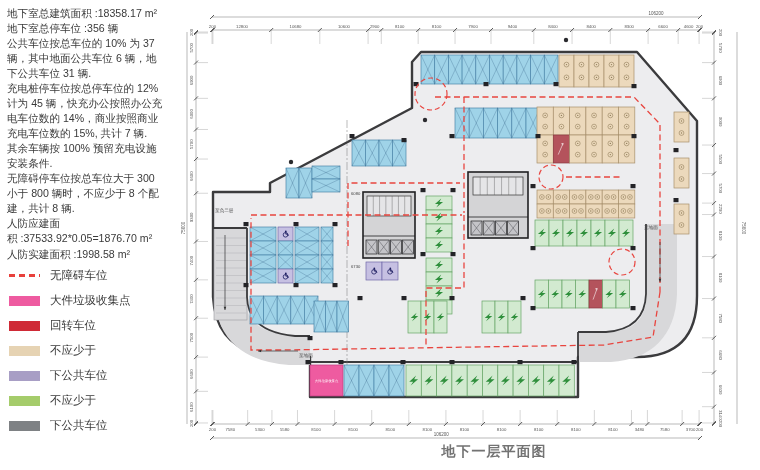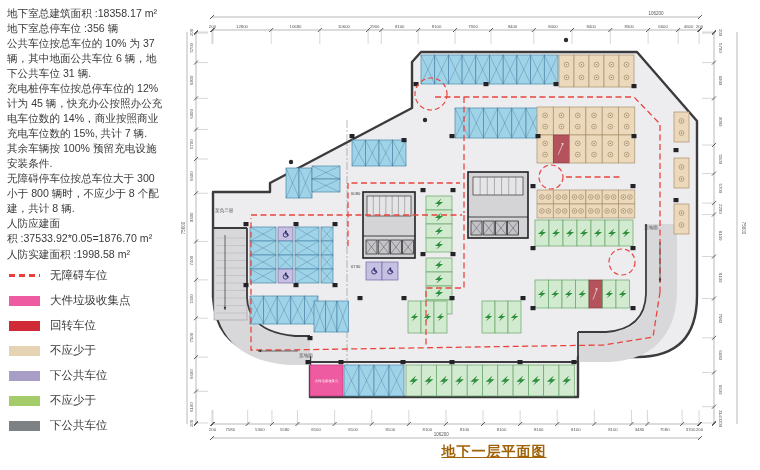--- a/index.html
+++ b/index.html
@@ -5,21 +5,21 @@
   html,body{margin:0;padding:0;background:#ffffff;font-family:"Liberation Sans",sans-serif;}
   #stage{position:relative;width:760px;height:470px;background:#ffffff;overflow:hidden;}
   #info-panel{position:absolute;left:7px;top:6px;width:186px;font-size:10.6px;line-height:1.42;
     color:#3a3a3a;white-space:pre-line;letter-spacing:0;}
   #legend{position:absolute;left:9px;top:263px;}
   .legend-row{display:flex;align-items:center;height:25px;}
   .legend-swatch{width:31px;height:10px;margin-right:10px;flex:0 0 auto;}
   .legend-dash{width:31px;height:3px;margin-right:10px;flex:0 0 auto;}
   .legend-label{font-size:11.5px;color:#3a3a3a;}
   #plan-title{position:absolute;left:404px;top:443px;width:180px;text-align:center;
-    font-size:14px;font-weight:bold;color:#a16207;letter-spacing:1px;text-decoration:underline;}
+    font-size:14px;font-weight:bold;color:#737373;letter-spacing:1px;}
   #plan-svg{position:absolute;left:0;top:0;}
 </style>
 </head>
 <body>
 <div id="stage">
 
   <div id="info-panel">地下室总建筑面积 :18358.17 m²
 地下室总停车位 :356 辆
 公共车位按总车位的 10% 为 37
 辆，其中地面公共车位 6 辆，地

